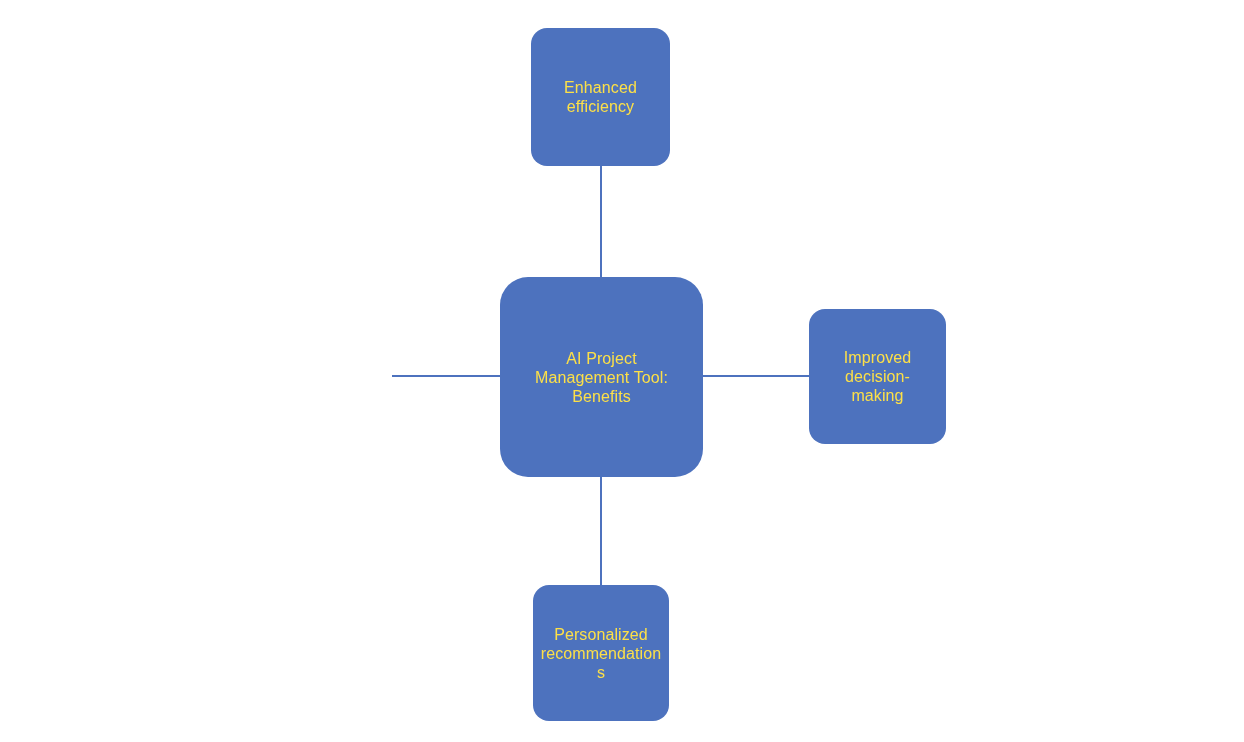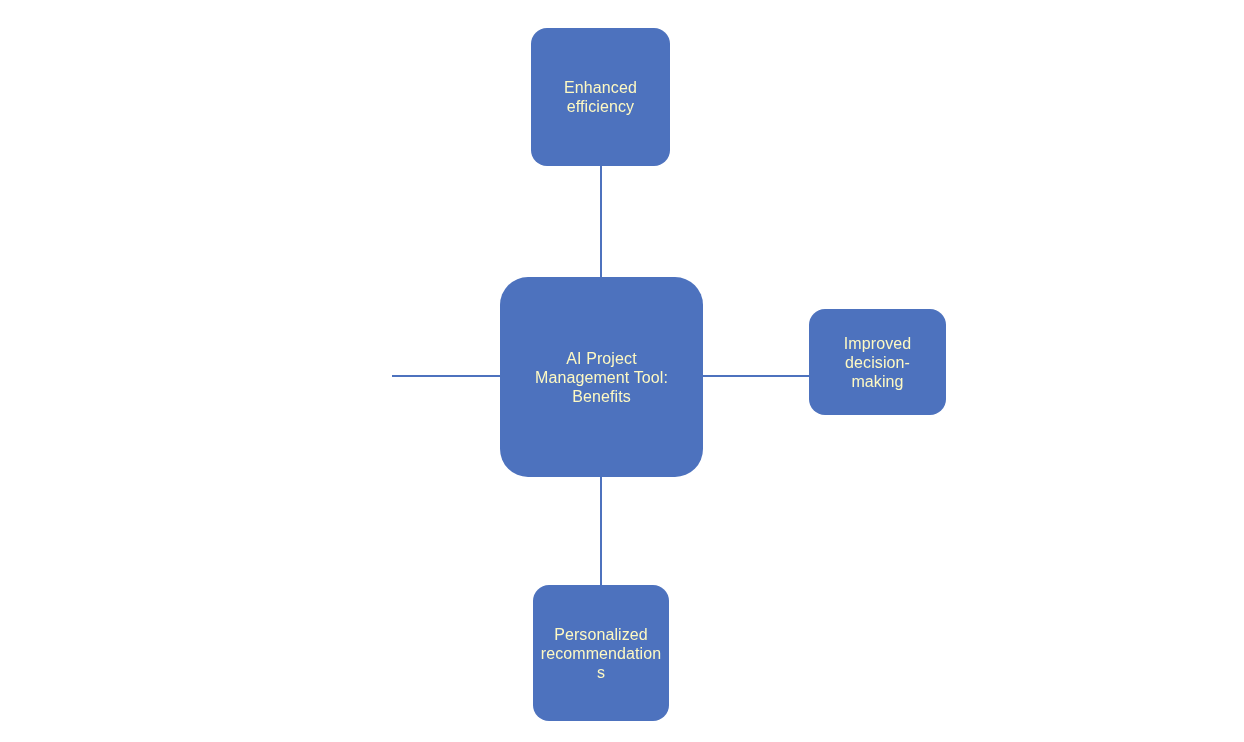--- a/index.html
+++ b/index.html
@@ -19,21 +19,21 @@
     overflow: hidden;
   }
   .connector {
     position: absolute;
     background: #4d72be;
   }
   .node {
     position: absolute;
     box-sizing: border-box;
     background: #4d72be;
-    color: #fef9c3;
+    color: #fde047;
     display: flex;
     align-items: center;
     justify-content: center;
     text-align: center;
     line-height: 19px;
     font-size: 16px;
     letter-spacing: 0.1px;
     overflow: hidden;
   }
   .node-label {
@@ -71,21 +71,21 @@
     top: 306px;
     width: 136px;
     height: 138px;
     border-radius: 16px;
   }
   #node-left .node-label { word-break: normal; }
   #node-right {
     left: 809px;
     top: 309px;
     width: 137px;
-    height: 106px;
+    height: 135px;
     border-radius: 16px;
   }
   #node-bottom {
     left: 533px;
     top: 585px;
     width: 136px;
     height: 136px;
     border-radius: 16px;
     align-items: center;
   }

